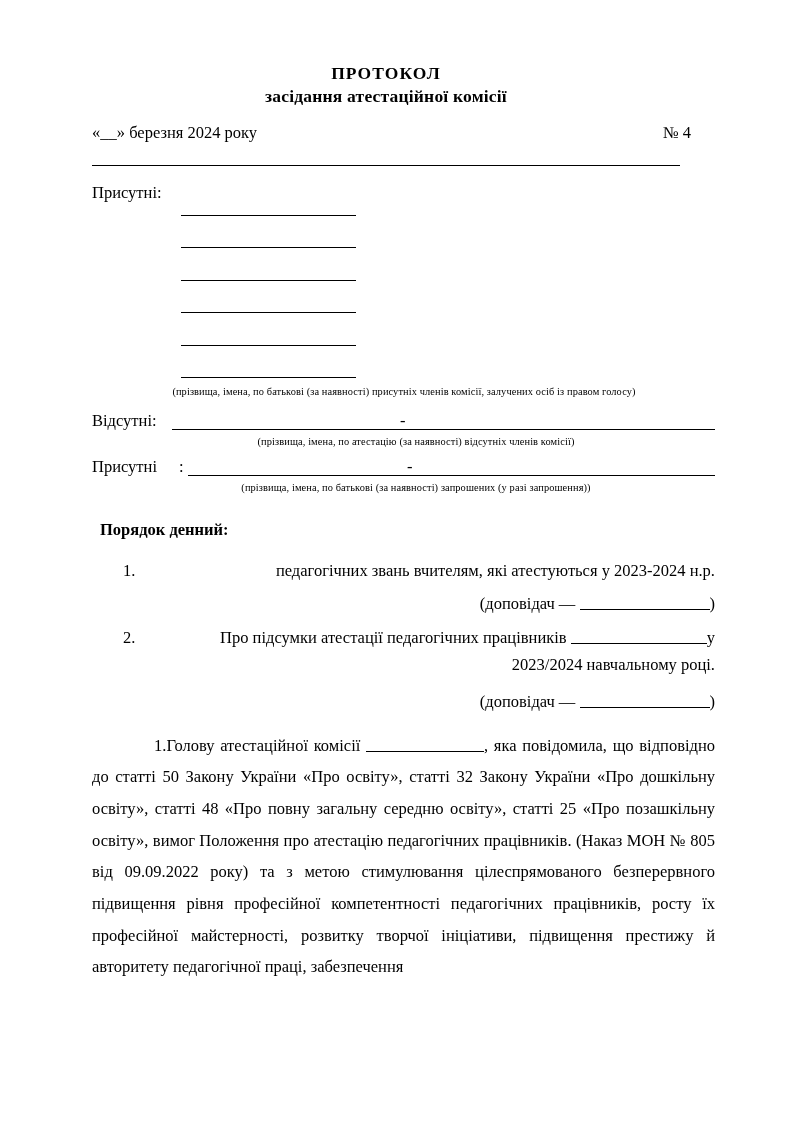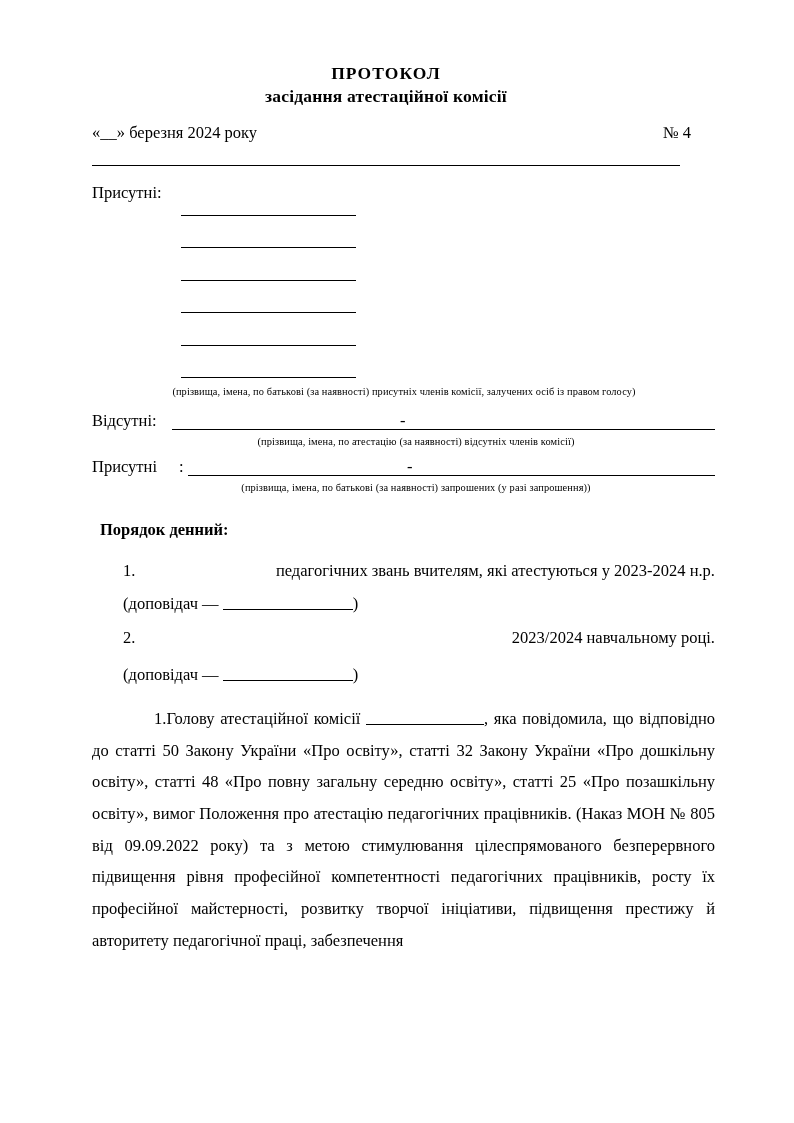--- a/index.html
+++ b/index.html
@@ -145,21 +145,21 @@
     margin-bottom: 2px;
   }
   .agenda-item .num {
     position: absolute;
     left: 0;
     top: 0;
   }
   .agenda-item p { margin: 0; }
   .agenda-item .last-line { text-align: right; }
   .reporter {
-    text-align: left;
+    text-align: right;
     font-size: 16.5px;
     margin-top: 6px;
     padding-right: 0;
   }
 
   
   .heard-head {
     font-weight: bold;
     font-size: 16.5px;
     margin: 22px 0 0 100px;
@@ -230,20 +230,24 @@
       <span class="num">1.</span>
       <p class="last-line">педагогічних звань вчителям, які атестуються у 2023-2024 н.р.</p>
     </div>
     <div class="reporter">
       <span>(доповідач —</span>
       <span class="blank-line" style="width:130px;"></span><span>)</span>
     </div>
 
     <div class="agenda-item" style="margin-top:8px;">
       <span class="num">2.</span>
+      <p class="last-line">
+        <span>Про підсумки атестації педагогічних працівників</span>
+        <span class="blank-line" style="width:136px;"></span><span>у</span>
+      </p>
       <p class="last-line">2023/2024 навчальному році.</p>
     </div>
     <div class="reporter" style="margin-top:10px;">
       <span>(доповідач —</span>
       <span class="blank-line" style="width:130px;"></span><span>)</span>
     </div>
 
   </div>
 
 

